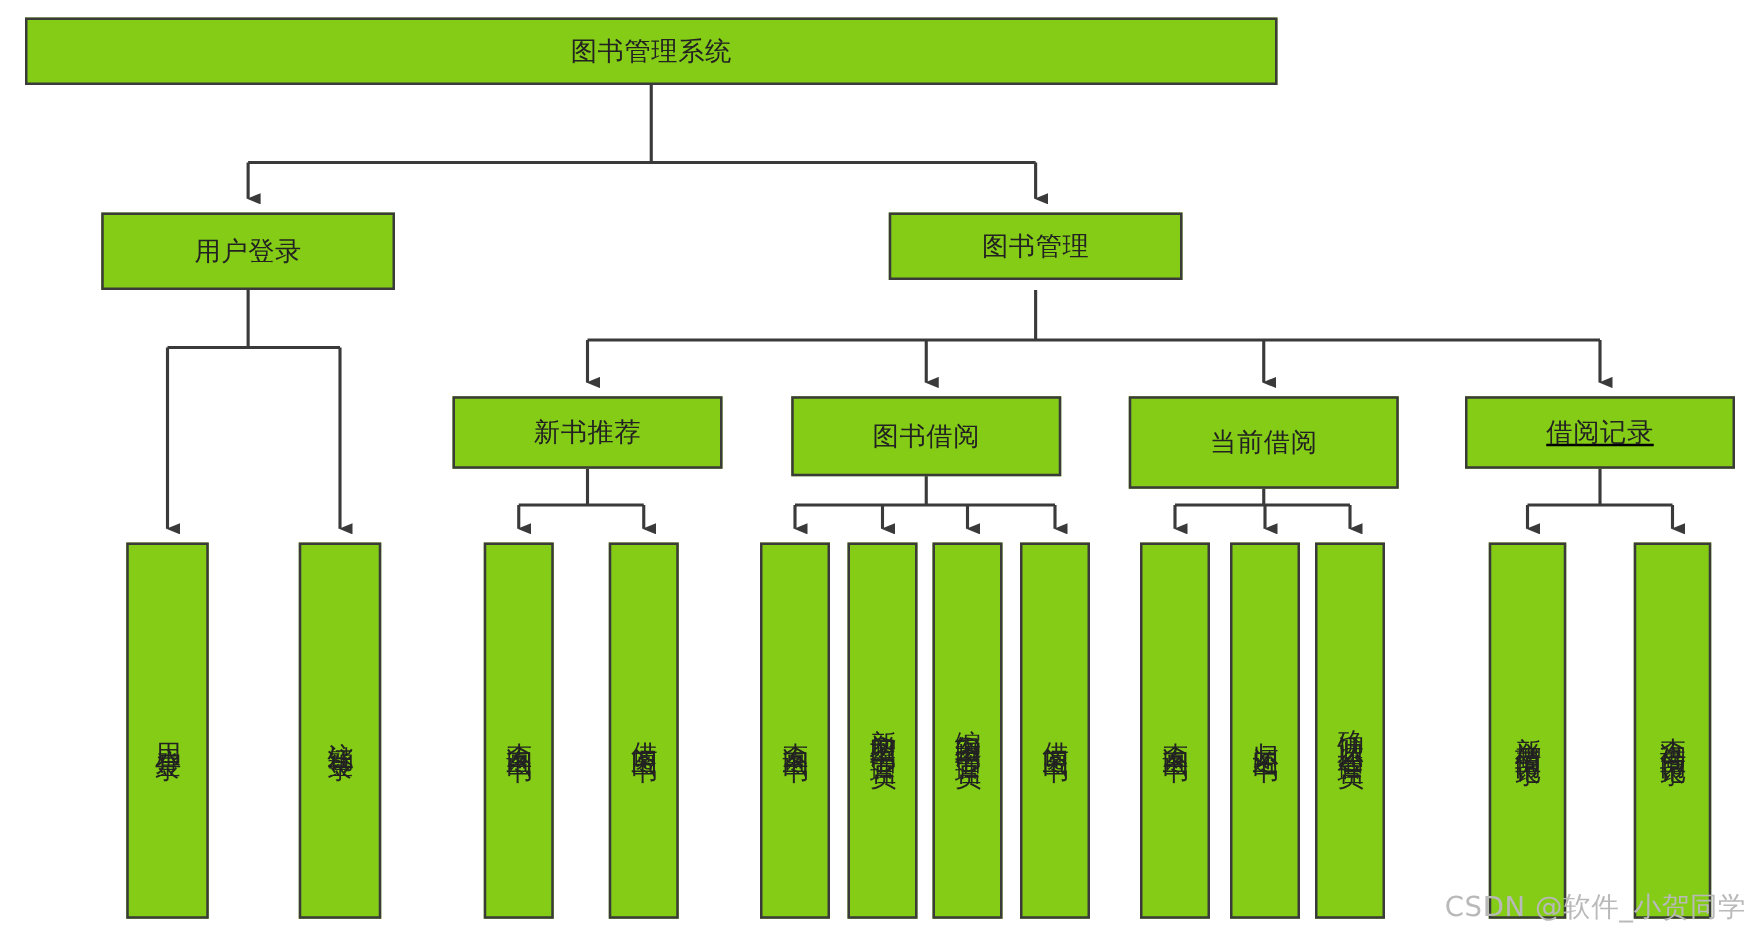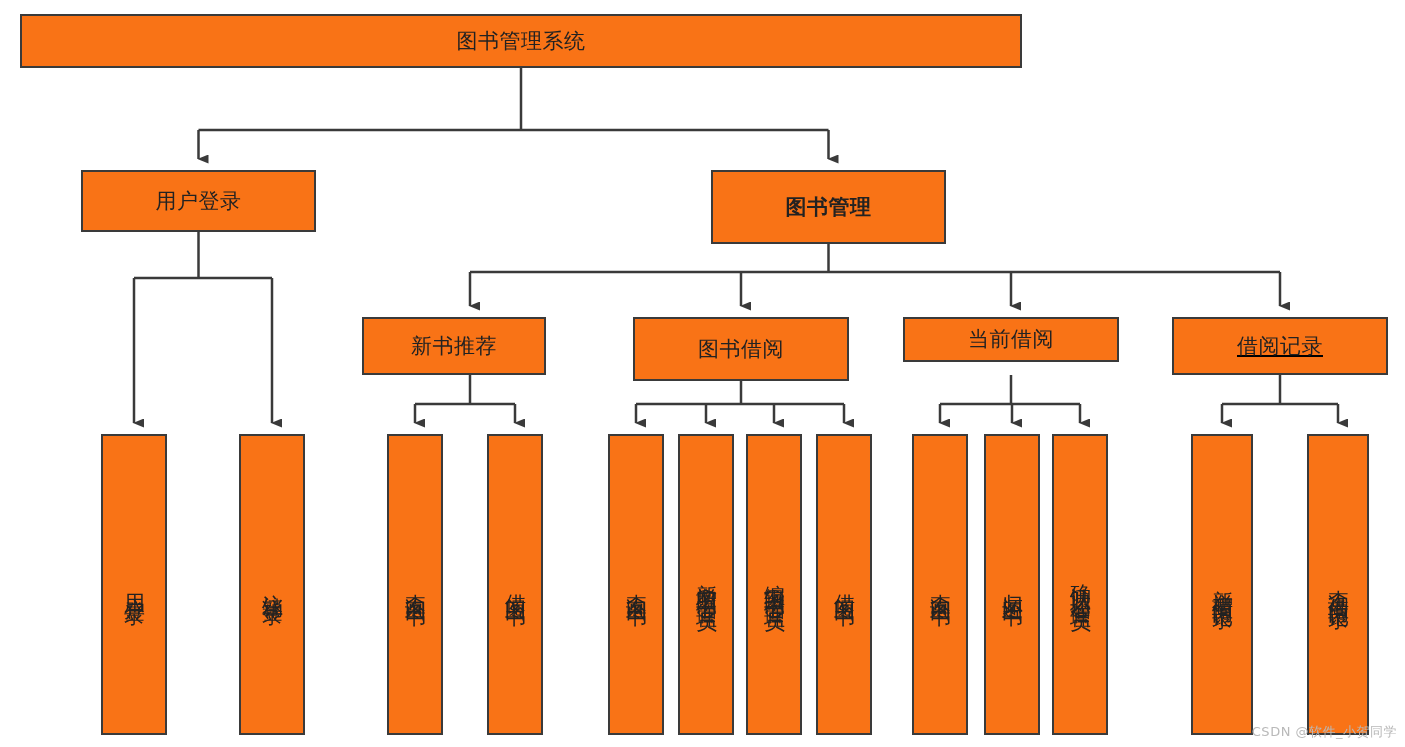--- a/index.html
+++ b/index.html
@@ -22,21 +22,21 @@
   #edges {
     position: absolute;
     left: 0;
     top: 0;
     width: 1405px;
     height: 747px;
   }
   .node {
     position: absolute;
     box-sizing: border-box;
-    background: #f97316;
+    background: #84cc16;
     border: 2.5px solid #3a3a3a;
     display: flex;
     align-items: center;
     justify-content: center;
   }
   .node-label {
     color: #222222;
     font-size: 21px;
     line-height: 1.18;
     letter-spacing: 0.5px;
@@ -52,21 +52,21 @@
     text-orientation: upright;
     letter-spacing: 4px;
     line-height: 1;
     font-size: 21px;
     max-height: 100%;
   }
   .watermark {
     position: absolute;
     right: 8px;
     bottom: 6px;
-    font-size: 13px;
+    font-size: 22px;
     color: #b9b9b9;
     letter-spacing: 0.5px;
     white-space: nowrap;
     user-select: none;
   }
 </style>
 </head>
 <body>
 
 <div id="diagram-root">
@@ -112,30 +112,30 @@
         <path d="M 1338 404 L 1338 423" marker-end="url(#arrowhead)"></path>
       </g>
   </svg>
 
   <div class="node" style="left: 20px; top: 14px; width: 1002px; height: 54px;">
     <span class="node-label">图书管理系统</span>
   </div>
   <div class="node" style="left: 81px; top: 170px; width: 235px; height: 62px;">
     <span class="node-label">用户登录</span>
   </div>
-  <div class="node" style="left: 711px; top: 170px; width: 235px; height: 74px; font-weight: bold;">
+  <div class="node" style="left: 711px; top: 170px; width: 235px; height: 54px;">
     <span class="node-label">图书管理</span>
   </div>
-  <div class="node" style="left: 362px; top: 317px; width: 184px; height: 58px;">
+  <div class="node" style="left: 362px; top: 317px; width: 216px; height: 58px;">
     <span class="node-label">新书推荐</span>
   </div>
   <div class="node" style="left: 633px; top: 317px; width: 216px; height: 64px;">
     <span class="node-label">图书借阅</span>
   </div>
-  <div class="node" style="left: 903px; top: 317px; width: 216px; height: 45px;">
+  <div class="node" style="left: 903px; top: 317px; width: 216px; height: 74px;">
     <span class="node-label">当前借阅</span>
   </div>
   <div class="node" style="left: 1172px; top: 317px; width: 216px; height: 58px; text-decoration: underline;">
     <span class="node-label">借阅记录</span>
   </div>
 
   <div class="node vertical" style="left: 101px; top: 434px; width: 66px; height: 301px;">
     <span class="node-label">用户登录</span>
   </div>
   <div class="node vertical" style="left: 239px; top: 434px; width: 66px; height: 301px;">

